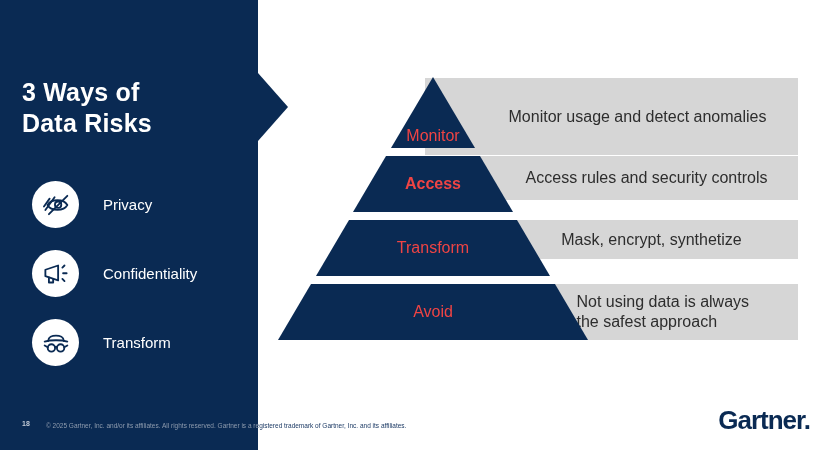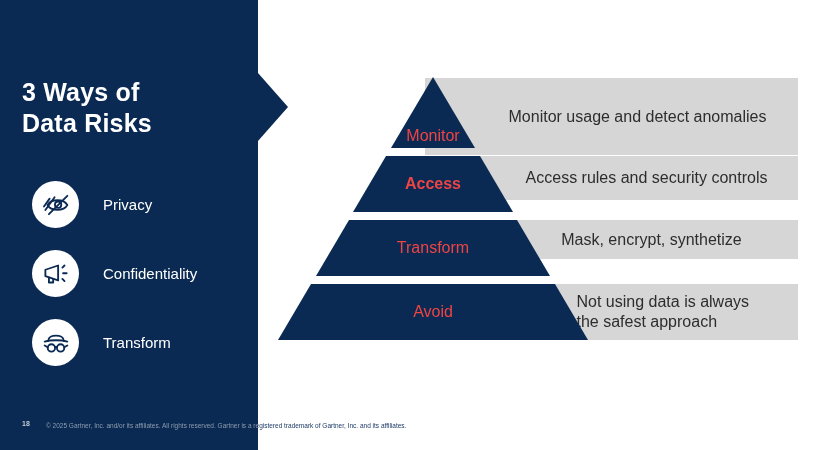--- a/index.html
+++ b/index.html
@@ -122,14 +122,15 @@
     </svg>
 
     <div class="level-label lbl-monitor">Monitor</div>
     <div class="level-label lbl-access">Access</div>
     <div class="level-label lbl-transform">Transform</div>
     <div class="level-label lbl-avoid">Avoid</div>
   </section>
 
   <span class="page-num">18</span>
   <span class="copyright">© 2025 Gartner, Inc. and/or its affiliates. All rights reserved. Gartner is a registered trademark of Gartner, Inc. and its affiliates.</span>
+  <div class="logo">Gartner.</div>
 
 </div>
 
 </body></html>

